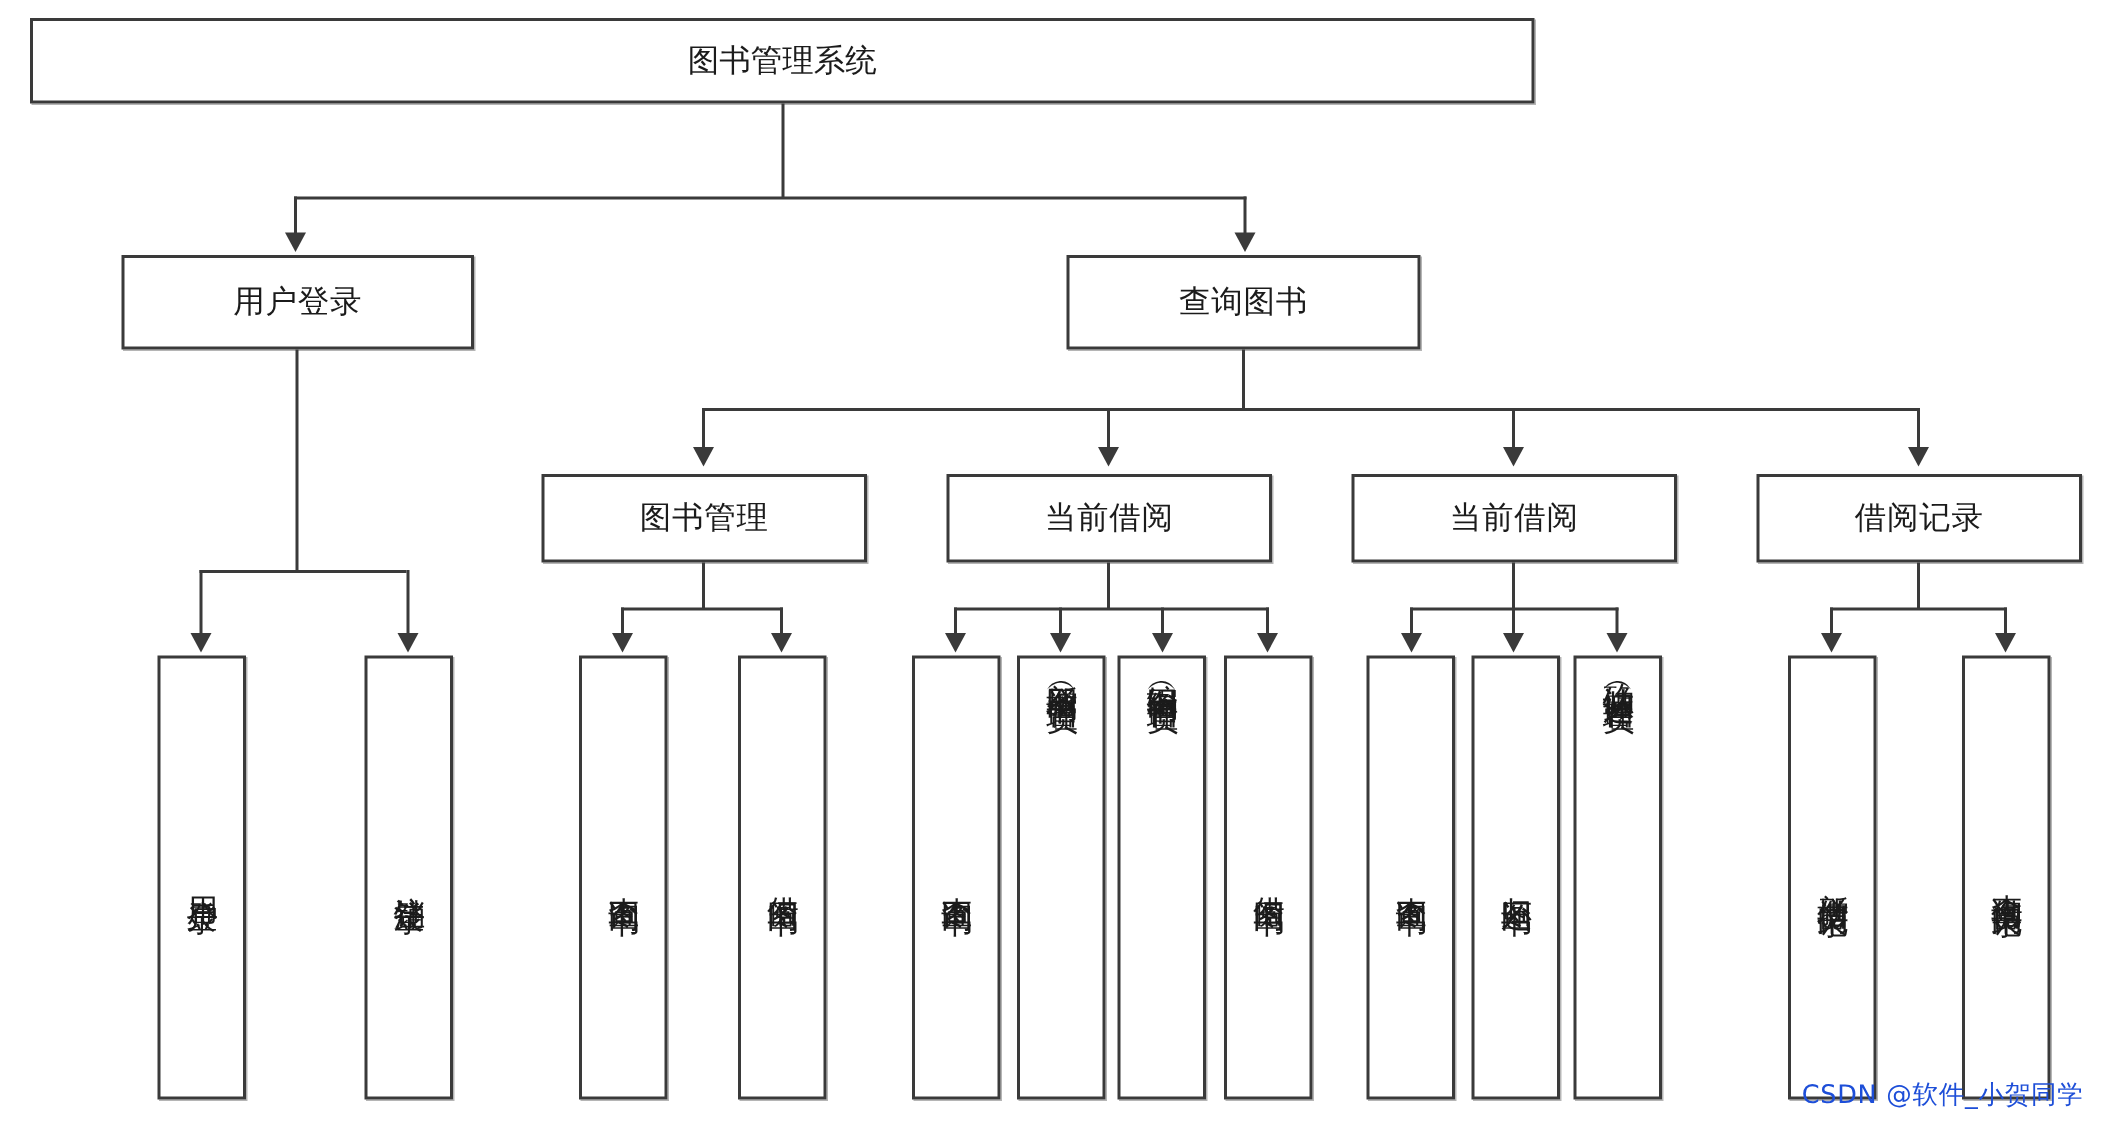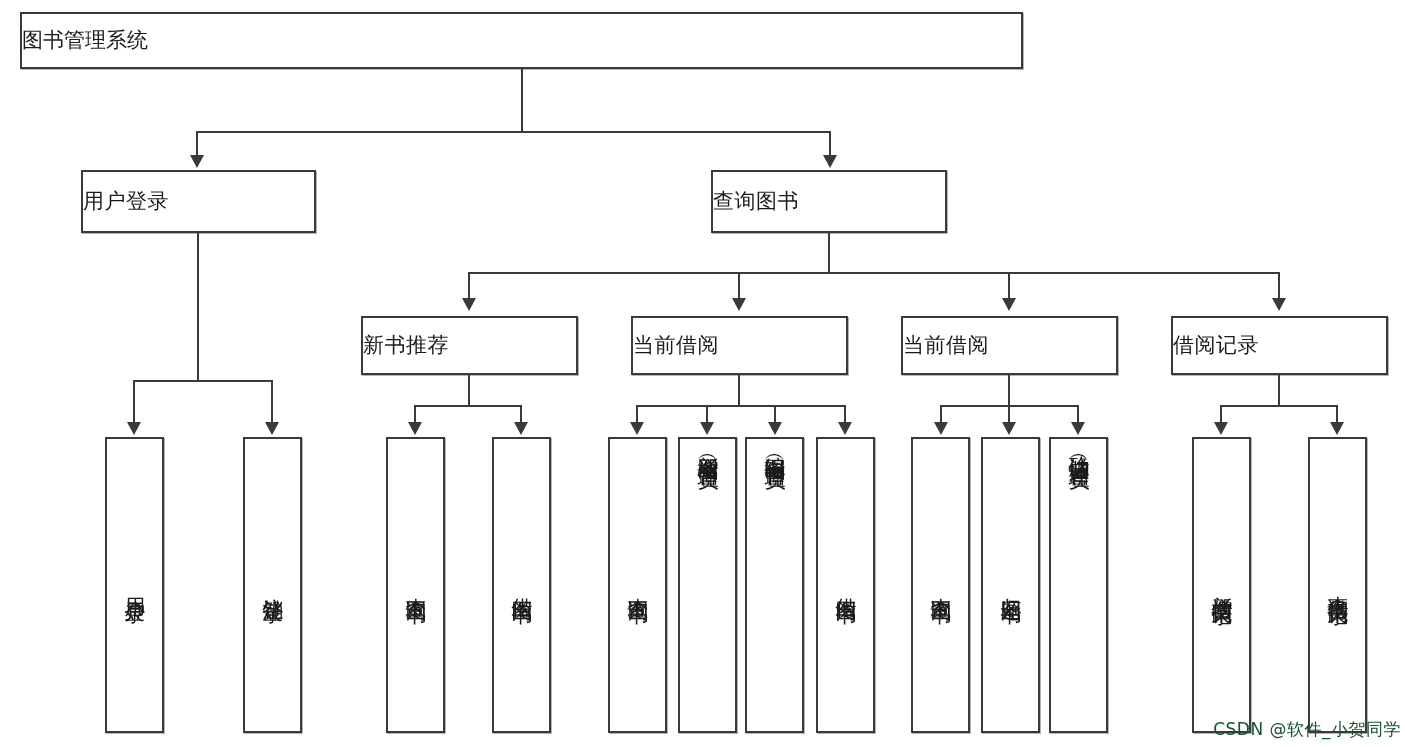--- a/index.html
+++ b/index.html
@@ -20,20 +20,21 @@
   }
   
   .node {
     position: absolute;
     box-sizing: border-box;
     background: #ffffff;
     border: 2px solid #3a3a3a;
     box-shadow: 1px 1px 0 0 rgba(120,120,120,0.55);
     display: flex;
     align-items: center;
+    justify-content: center;
     color: #1b1b1b;
     line-height: 1.18;
   }
   .node-h {               
     font-size: 21px;
     letter-spacing: 0.5px;
   }
   .node-root {
     font-size: 21px;
   }
@@ -65,24 +66,24 @@
     position: absolute;
     width: 0;
     height: 0;
     border-left: 7px solid transparent;
     border-right: 7px solid transparent;
     border-top: 13px solid #3a3a3a;
   }
   
   #watermark {
     position: absolute;
-    right: 4px;
+    right: 16px;
     bottom: 6px;
     font-size: 17px;
-    color: #14532d;
+    color: #1d4ed8;
     white-space: nowrap;
     letter-spacing: 0.5px;
   }
 </style>
 </head>
 <body>
 
 <div id="canvas">
 
   <div class="node node-root" style="left:20px; top:12px; width:1003px; height:57px;">
@@ -117,21 +118,21 @@
   <div class="ln lnv" style="left:468px; top:272px; width:2px; height:27px;"></div>
   <div class="arrow" style="left:462px; top:298px;"></div>
   <div class="ln lnv" style="left:738px; top:272px; width:2px; height:27px;"></div>
   <div class="arrow" style="left:732px; top:298px;"></div>
   <div class="ln lnv" style="left:1008px; top:272px; width:2px; height:27px;"></div>
   <div class="arrow" style="left:1002px; top:298px;"></div>
   <div class="ln lnv" style="left:1278px; top:272px; width:2px; height:27px;"></div>
   <div class="arrow" style="left:1272px; top:298px;"></div>
 
   <div class="node node-h" style="left:361px; top:316px; width:217px; height:59px;">
-    <span>新书推荐</span>
+    <span>图书管理</span>
   </div>
   <div class="node node-h" style="left:631px; top:316px; width:217px; height:59px;">
     <span>当前借阅</span>
   </div>
   <div class="node node-h" style="left:1171px; top:316px; width:217px; height:59px;">
     <span>借阅记录</span>
   </div>
   <div class="node node-h" style="left:901px; top:316px; width:217px; height:59px;">
     <span>当前借阅</span>
   </div>

